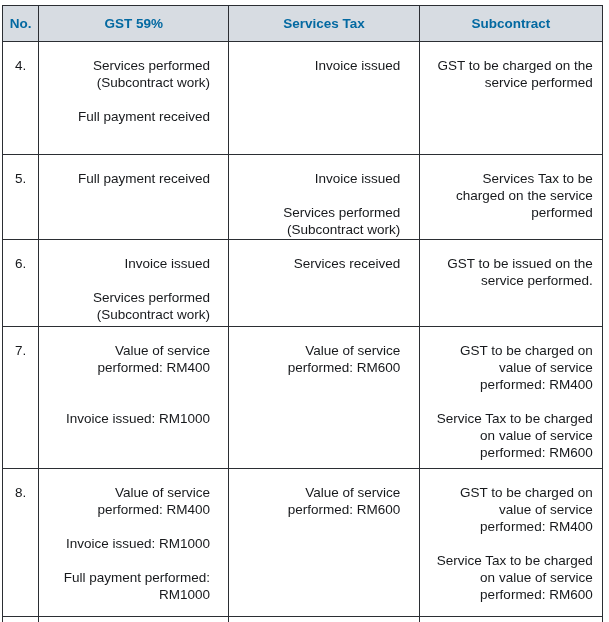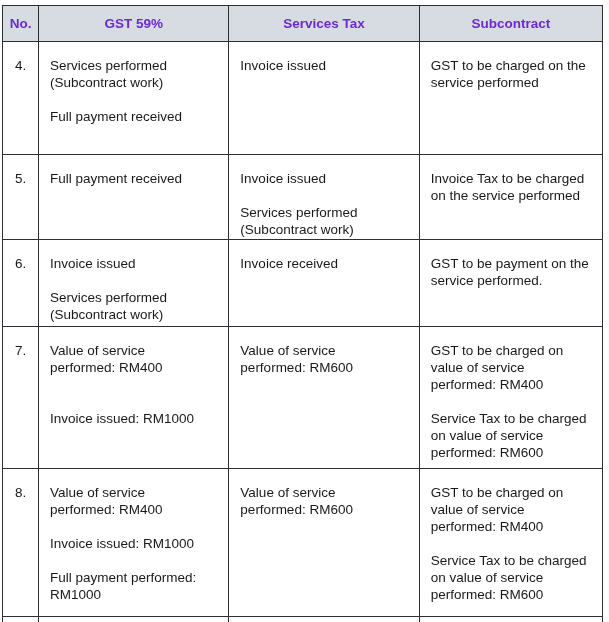--- a/index.html
+++ b/index.html
@@ -34,33 +34,34 @@
     font-size: 13.5px;
     line-height: 17px;
   }
   table.tax-table th {
     background: #d7dce2;
     font-weight: bold;
     text-align: center;
     vertical-align: middle;
     padding: 4px 2px;
     height: 27px;
-    color: #6d28d9;
+    color: #0369a1;
   }
   col.c-no   { width: 36px; }
   col.c-gst  { width: 190px; }
   col.c-st   { width: 190px; }
   col.c-impl { width: 183px; }
 
   td.cell-no {
     text-align: center;
     padding: 15px 2px 0 2px;
   }
   td.cell-gst, td.cell-st, td.cell-impl {
     padding: 15px 8px 0 11px;
+    text-align: right;
   }
   .para {
     min-height: 17px;
   }
   td.cell-gst .para, td.cell-st .para { max-width: 160px; }
   td.cell-impl .para { max-width: 162px; }
 
   tbody tr:nth-child(1) { height: 113px; }
   tbody tr:nth-child(2) { height: 85px; }
   tbody tr:nth-child(3) { height: 87px; }
@@ -106,35 +107,35 @@
           <td class="cell-no">5.</td>
           <td class="cell-gst">
             <div class="para">Full payment received</div>
           </td>
           <td class="cell-st">
             <div class="para">Invoice issued</div>
             <div class="para"></div>
             <div class="para">Services performed (Subcontract work)</div>
           </td>
           <td class="cell-impl">
-            <div class="para">Invoice Tax to be charged on the service performed</div>
+            <div class="para">Services Tax to be charged on the service performed</div>
           </td>
         </tr>
         <tr>
           <td class="cell-no">6.</td>
           <td class="cell-gst">
             <div class="para">Invoice issued</div>
             <div class="para"></div>
             <div class="para">Services performed (Subcontract work)</div>
           </td>
           <td class="cell-st">
-            <div class="para">Invoice received</div>
+            <div class="para">Services received</div>
           </td>
           <td class="cell-impl">
-            <div class="para">GST to be payment on the service performed.</div>
+            <div class="para">GST to be issued on the service performed.</div>
           </td>
         </tr>
         <tr>
           <td class="cell-no">7.</td>
           <td class="cell-gst">
             <div class="para">Value of service performed: RM400</div>
             <div class="para"></div>
             <div class="para"></div>
             <div class="para">Invoice issued: RM1000</div>
           </td>

